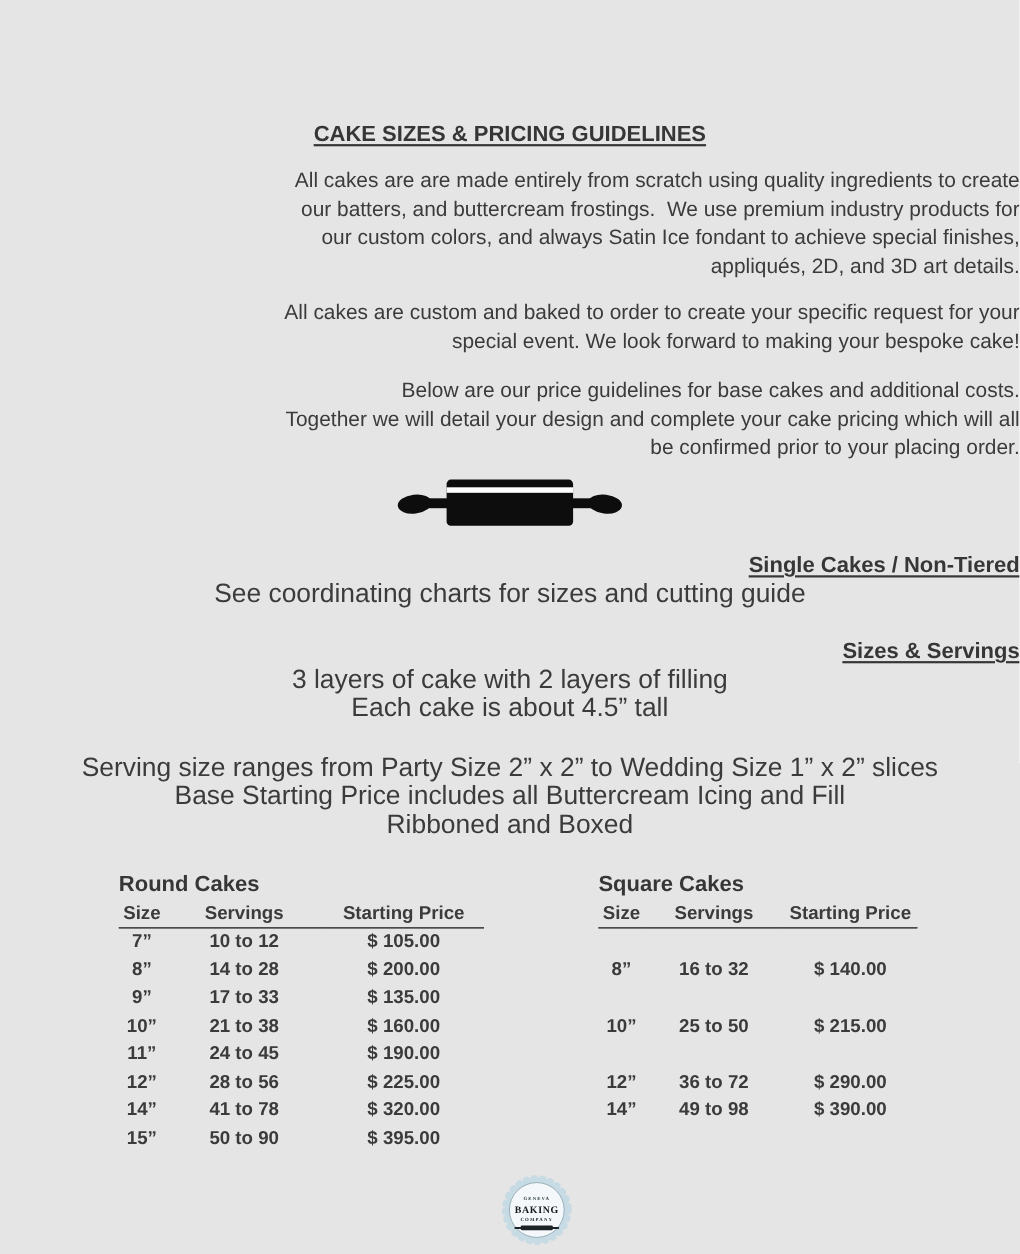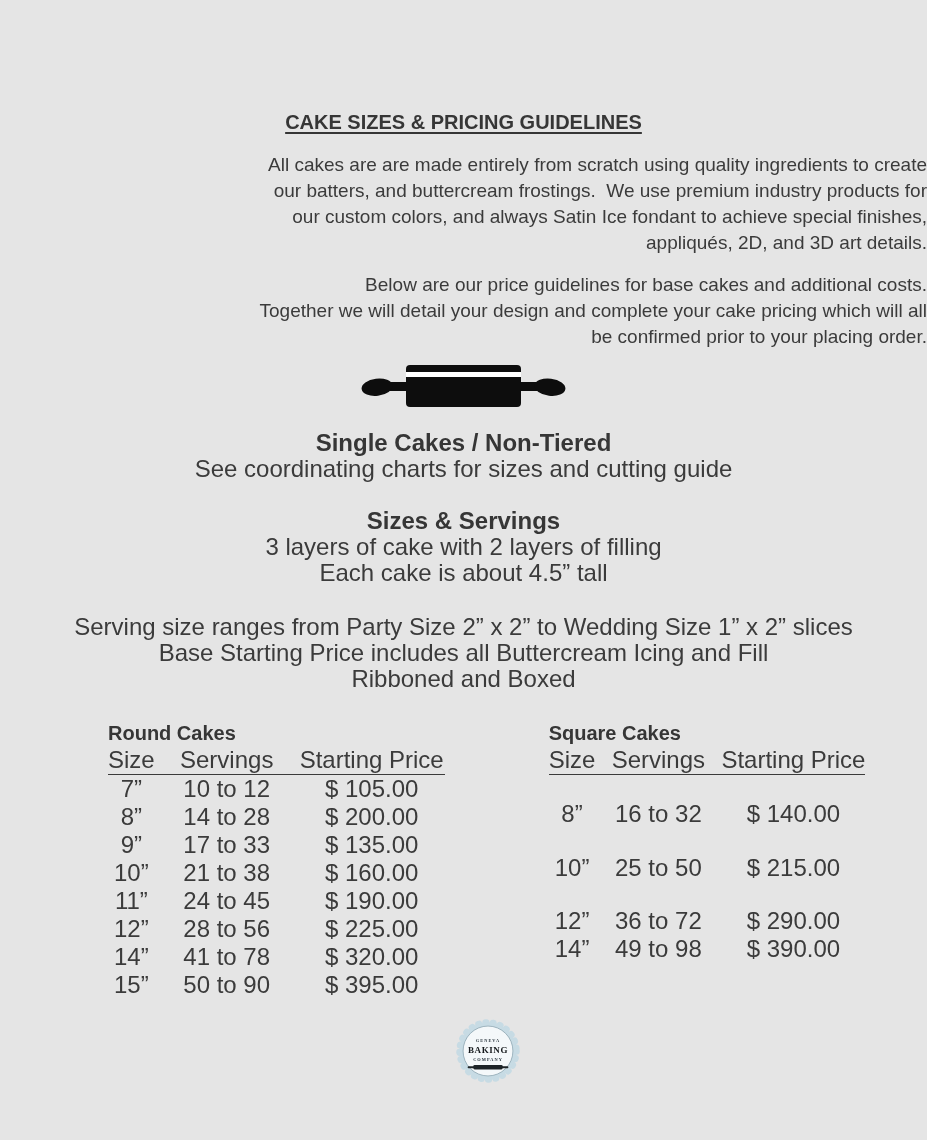--- a/index.html
+++ b/index.html
@@ -34,24 +34,25 @@
   }
   .para.tight { margin-bottom: 19px; }
   .para.last { margin-bottom: 13px; }
   .pin-wrap {
     text-align: center;
     margin: 0 0 21px 0;
   }
   .pin { width: 205px; height: 46px; vertical-align: top; }
   .sec-h {
     margin: 0;
-    font-size: 24px;
-    line-height: 26px;
-    font-weight: bold;
-    text-align: center;
+    font-size: 20px;
+    line-height: 26px;
+    font-weight: bold;
+    text-align: right;
+    text-decoration: underline;
     text-underline-offset: 3px;
     color: #363636;
   }
   .sec-p {
     margin: 0;
     font-size: 24px;
     line-height: 26px;
     text-align: center;
     white-space: pre-line;
   }
@@ -68,22 +69,22 @@
     font-size: 20px;
     line-height: 26px;
     font-weight: bold;
     text-underline-offset: 3px;
     color: #363636;
   }
   table { border-collapse: collapse; table-layout: fixed; }
   th, td {
     padding: 0;
     height: 25.6px;
-    font-size: 24px;
-    font-weight: normal;
+    font-size: 17px;
+    font-weight: bold;
     text-align: center;
     vertical-align: middle;
     white-space: nowrap;
     overflow: visible;
   }
   thead th { border-bottom: 1.6px solid #3b3b3b; height: 26px; }
   .t-round th:nth-child(1), .t-round td:nth-child(1) { width: 42px; }
   .t-round th:nth-child(2), .t-round td:nth-child(2) { width: 144px; }
   .t-round th:nth-child(3), .t-round td:nth-child(3) { width: 146px; }
   .t-square th:nth-child(1), .t-square td:nth-child(1) { width: 42px; }
@@ -114,20 +115,22 @@
 <body>
 
 <div class="page">
 
   <h1 class="title">CAKE SIZES &amp; PRICING GUIDELINES</h1>
 
   <p class="para">All cakes are are made entirely from scratch using quality ingredients to create
 our batters, and buttercream frostings.&nbsp; We use premium industry products for
 our custom colors, and always Satin Ice fondant to achieve special finishes,
 appliqués, 2D, and 3D art details.</p>
+  <p class="para tight">All cakes are custom and baked to order to create your specific request for your
+special event. We look forward to making your bespoke cake!</p>
   <p class="para last">Below are our price guidelines for base cakes and additional costs.
 Together we will detail your design and complete your cake pricing which will all
 be confirmed prior to your placing order.</p>
 
   <div class="pin-wrap">
     <svg class="pin" viewBox="0 0 205 46" aria-hidden="true">
       <g fill="#0d0d0d">
         <rect x="26" y="19" width="24" height="9"></rect>
         <ellipse cx="16" cy="24.2" rx="15.5" ry="8.6" transform="rotate(-7 16 24.2)"></ellipse>
         <rect x="155" y="19" width="24" height="9"></rect>

